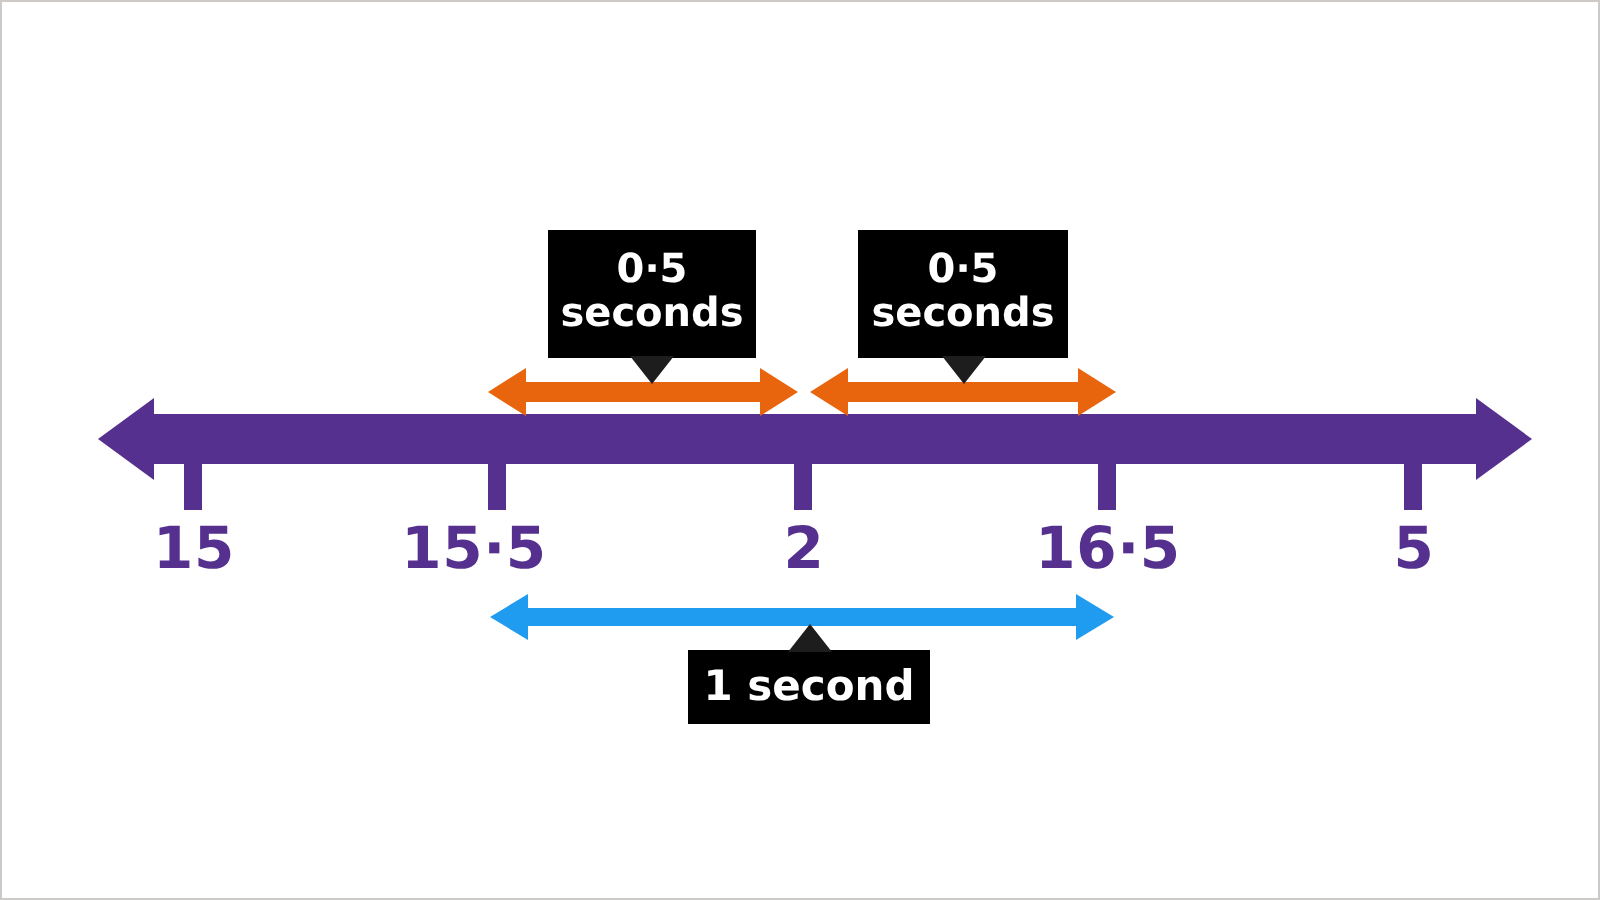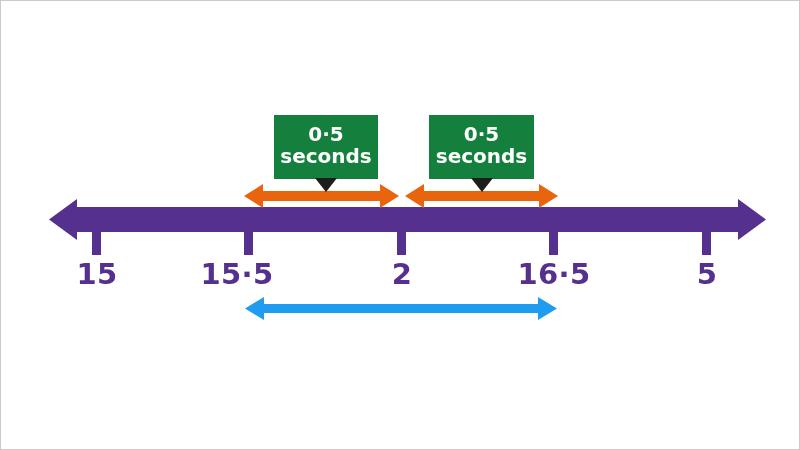--- a/index.html
+++ b/index.html
@@ -41,21 +41,21 @@
     font-size: 29px;
     font-weight: bold;
     letter-spacing: 0.3px;
     white-space: nowrap;
     line-height: 1;
   }
 
   
   .callout {
     position: absolute;
-    background: #15803d;
+    background: #000000;
     color: #ffffff;
     font-weight: bold;
     text-align: center;
     box-sizing: border-box;
     line-height: 1.12;
   }
   .callout-two-line {
     font-size: 20px;
     padding-top: 8px;
   }
@@ -146,14 +146,18 @@
     <span class="cl-line">seconds</span>
     <span class="tail tail-down"></span>
   </div>
 
   <div class="callout callout-two-line" style="left:428px; top:114px; width:105px; height:64px;">
     <span class="cl-line">0·5</span>
     <span class="cl-line">seconds</span>
     <span class="tail tail-down"></span>
   </div>
 
+  <div class="callout callout-one-line" style="left:343px; top:324px; width:121px; height:37px;">
+    <span>1 second</span>
+    <span class="tail tail-up"></span>
+  </div>
 
 </div>
 
 </body></html>

